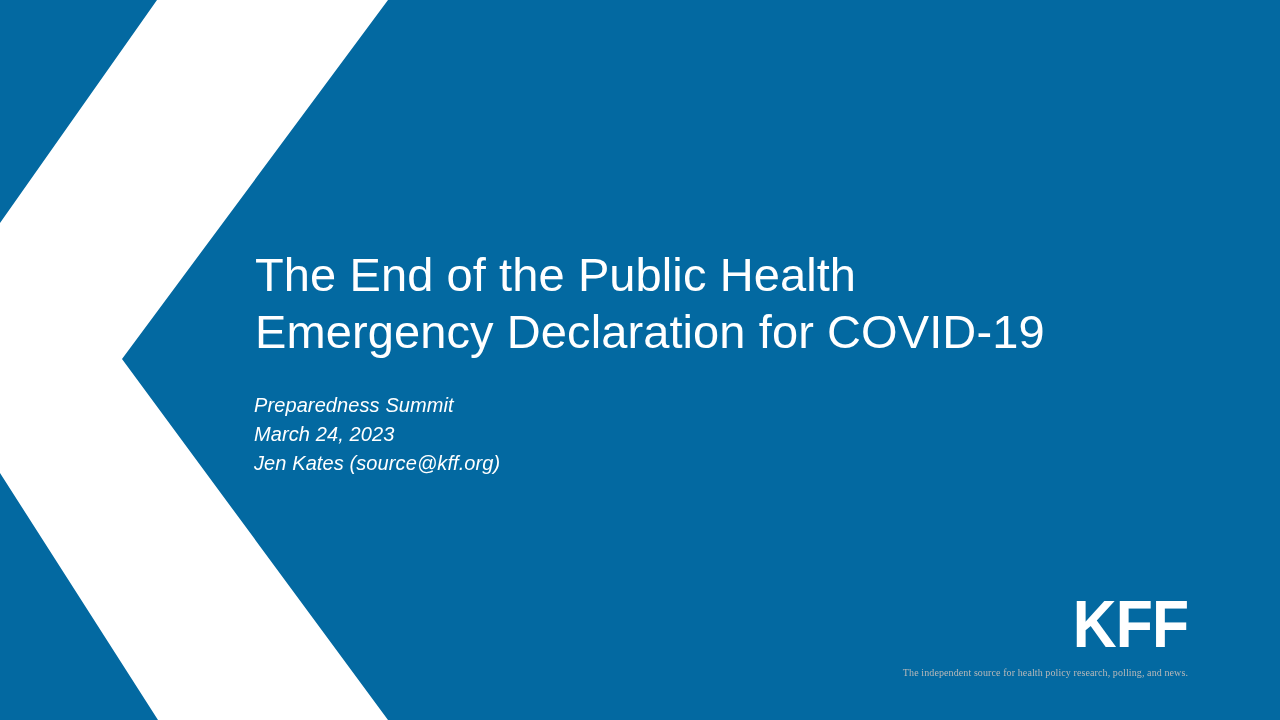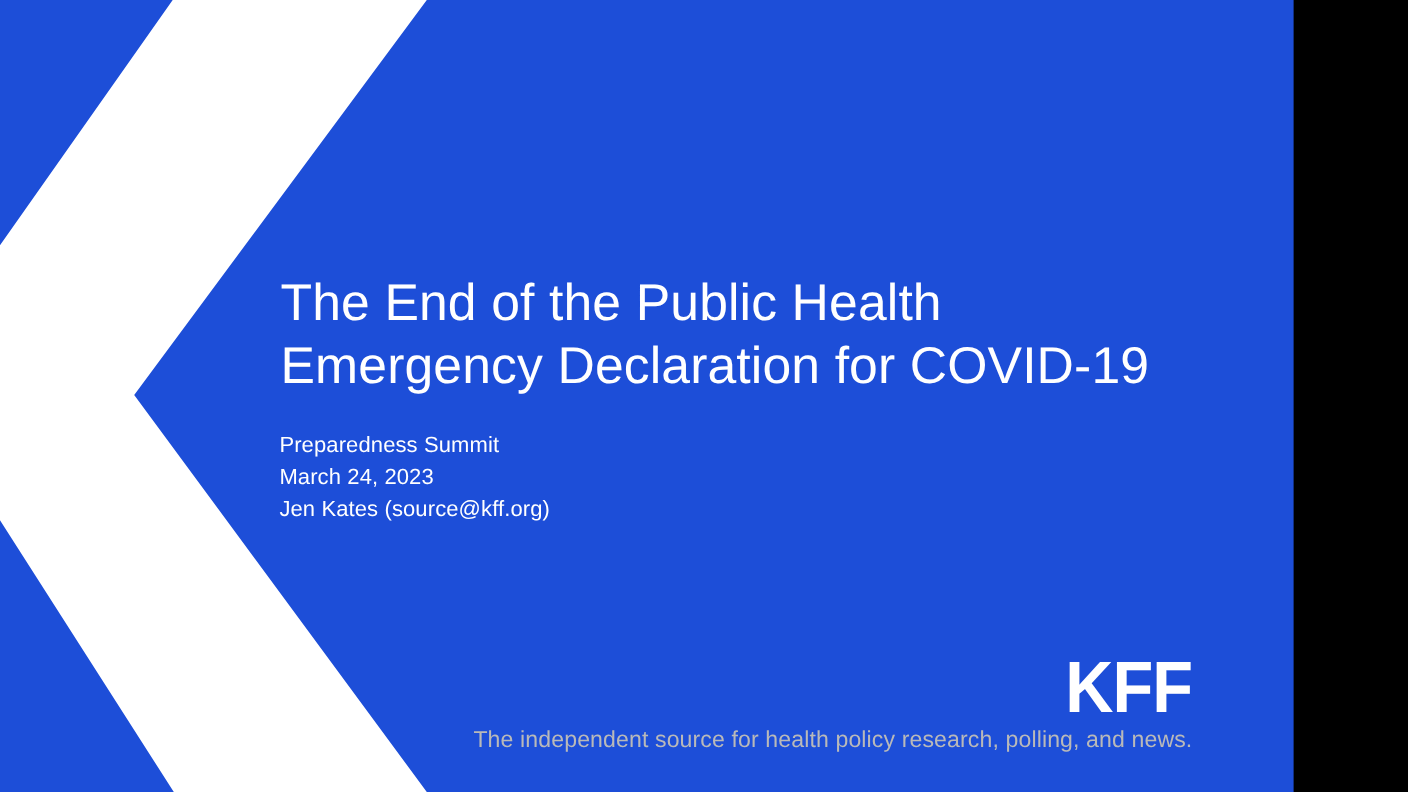--- a/index.html
+++ b/index.html
@@ -7,23 +7,23 @@
     margin: 0;
     padding: 0;
     background: #000000;
   }
   body {
     font-family: "Liberation Sans", sans-serif;
   }
 
   .slide {
     position: relative;
-    width: 1176px;
+    width: 1280px;
     height: 720px;
-    background: #1d4ed8;
+    background: #0369a1;
     overflow: hidden;
   }
 
   
   .chevron-graphic {
     position: absolute;
     left: 0;
     top: 0;
     width: 400px;
     height: 720px;
@@ -52,20 +52,21 @@
     letter-spacing: 0.1px;
     white-space: pre-line;
   }
 
   
   .subtitle-block {
     position: absolute;
     left: 254px;
     top: 391px;
     width: 700px;
+    font-style: italic;
   }
   .subtitle-line {
     margin: 0;
     color: #ffffff;
     font-family: "Liberation Sans", sans-serif;
     font-weight: 400;
     font-size: 20px;
     line-height: 29px;
     letter-spacing: 0.1px;
   }
@@ -85,23 +86,23 @@
     font-size: 66px;
     line-height: 52px;
     letter-spacing: -1px;
     transform: scaleX(0.92);
     transform-origin: right bottom;
     margin: 0 0 14px 0;
   }
   .kff-tagline {
     display: block;
     color: #b9b9b9;
-    font-family: Liberation Sans, sans-serif;
+    font-family: Liberation Serif, serif;
     font-weight: 400;
-    font-size: 21px;
+    font-size: 10px;
     line-height: 18px;
     letter-spacing: 0.1px;
     margin: 0;
     text-align: right;
   }
 </style>
 </head>
 <body>
 
 <div class="slide">

